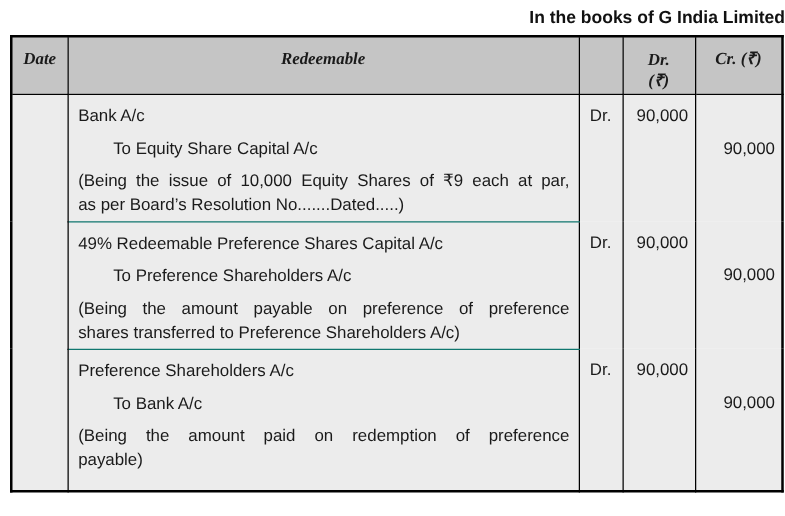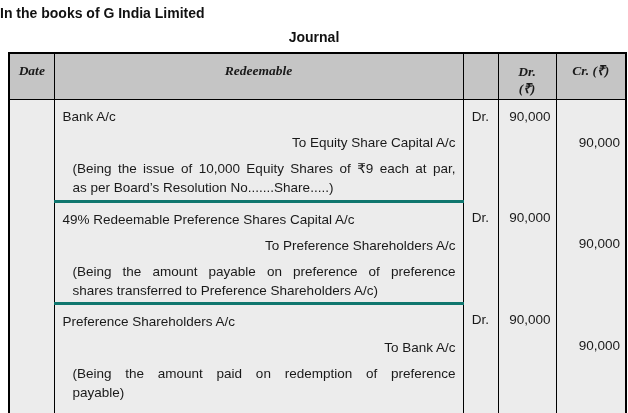--- a/index.html
+++ b/index.html
@@ -10,21 +10,21 @@
     color: #1a1a1a;
   }
   .page {
     position: relative;
     width: 628px;
     height: 413px;
     background: #ffffff;
     overflow: hidden;
   }
   .doc-title {
-    text-align: left;
+    text-align: right;
     font-weight: 700;
     font-size: 14px;
     line-height: 18px;
     padding-top: 4px;
     color: #111111;
   }
   .doc-subtitle {
     text-align: center;
     font-weight: 700;
     font-size: 14px;
@@ -68,39 +68,37 @@
     border-left: 1px solid #000000;
     border-right: 1px solid #000000;
     vertical-align: top;
     box-sizing: border-box;
     padding: 0;
   }
   tr.entry-1, tr.entry-2 { height: 102px; }
   tr.entry-3 { height: 114px; }
 
   td.part-cell {
-    border-bottom: 3px solid #0f766e;
+    border-bottom: 1px solid #0f766e;
     padding: 4px 7px 0 8px;
   }
   tr.entry-3 td.part-cell { border-bottom: none; }
 
   .acct-line {
     line-height: 26px;
     white-space: nowrap;
   }
   .to-line {
     line-height: 26px;
     padding-left: 28px;
     white-space: nowrap;
-    text-align: right;
   }
   .narration {
     margin-top: 3px;
     line-height: 19px;
-    margin-left: 10px;
   }
   .narr-line {
     text-align: justify;
     text-align-last: justify;
   }
   .narr-line:last-child {
     text-align-last: left;
   }
 
   td.drlab-cell {
@@ -119,21 +117,20 @@
     line-height: 26px;
   }
   td.date-cell { background: var(--body-bg, #ececec); }
 </style>
 </head>
 <body>
 
 <div class="page">
 
   <div class="doc-title">In the books of G India Limited</div>
-  <div class="doc-subtitle">Journal</div>
 
   <table class="journal">
     <colgroup>
       <col class="c-date">
         <col class="c-part">
         <col class="c-post">
         <col class="c-dr">
         <col class="c-cr">
     </colgroup>
     <thead>
@@ -149,21 +146,21 @@
       </tr>
     </thead>
     <tbody>
       <tr class="entry-1">
         <td class="date-cell" rowspan="3"></td>
         <td class="part-cell">
           <div class="acct-line">Bank A/c</div>
           <div class="to-line">To Equity Share Capital A/c</div>
           <div class="narration">
             <div class="narr-line">(Being the issue of 10,000 Equity Shares of ₹9 each at par,</div>
-            <div class="narr-line">as per Board’s Resolution No.......Share.....)</div>
+            <div class="narr-line">as per Board’s Resolution No.......Dated.....)</div>
           </div>
         </td>
         <td class="drlab-cell">Dr.</td>
         <td class="dramt-cell">90,000</td>
         <td class="cramt-cell">90,000</td>
       </tr>
       <tr class="entry-2">
         <td class="part-cell">
           <div class="acct-line">49% Redeemable Preference Shares Capital A/c</div>
           <div class="to-line">To Preference Shareholders A/c</div>

